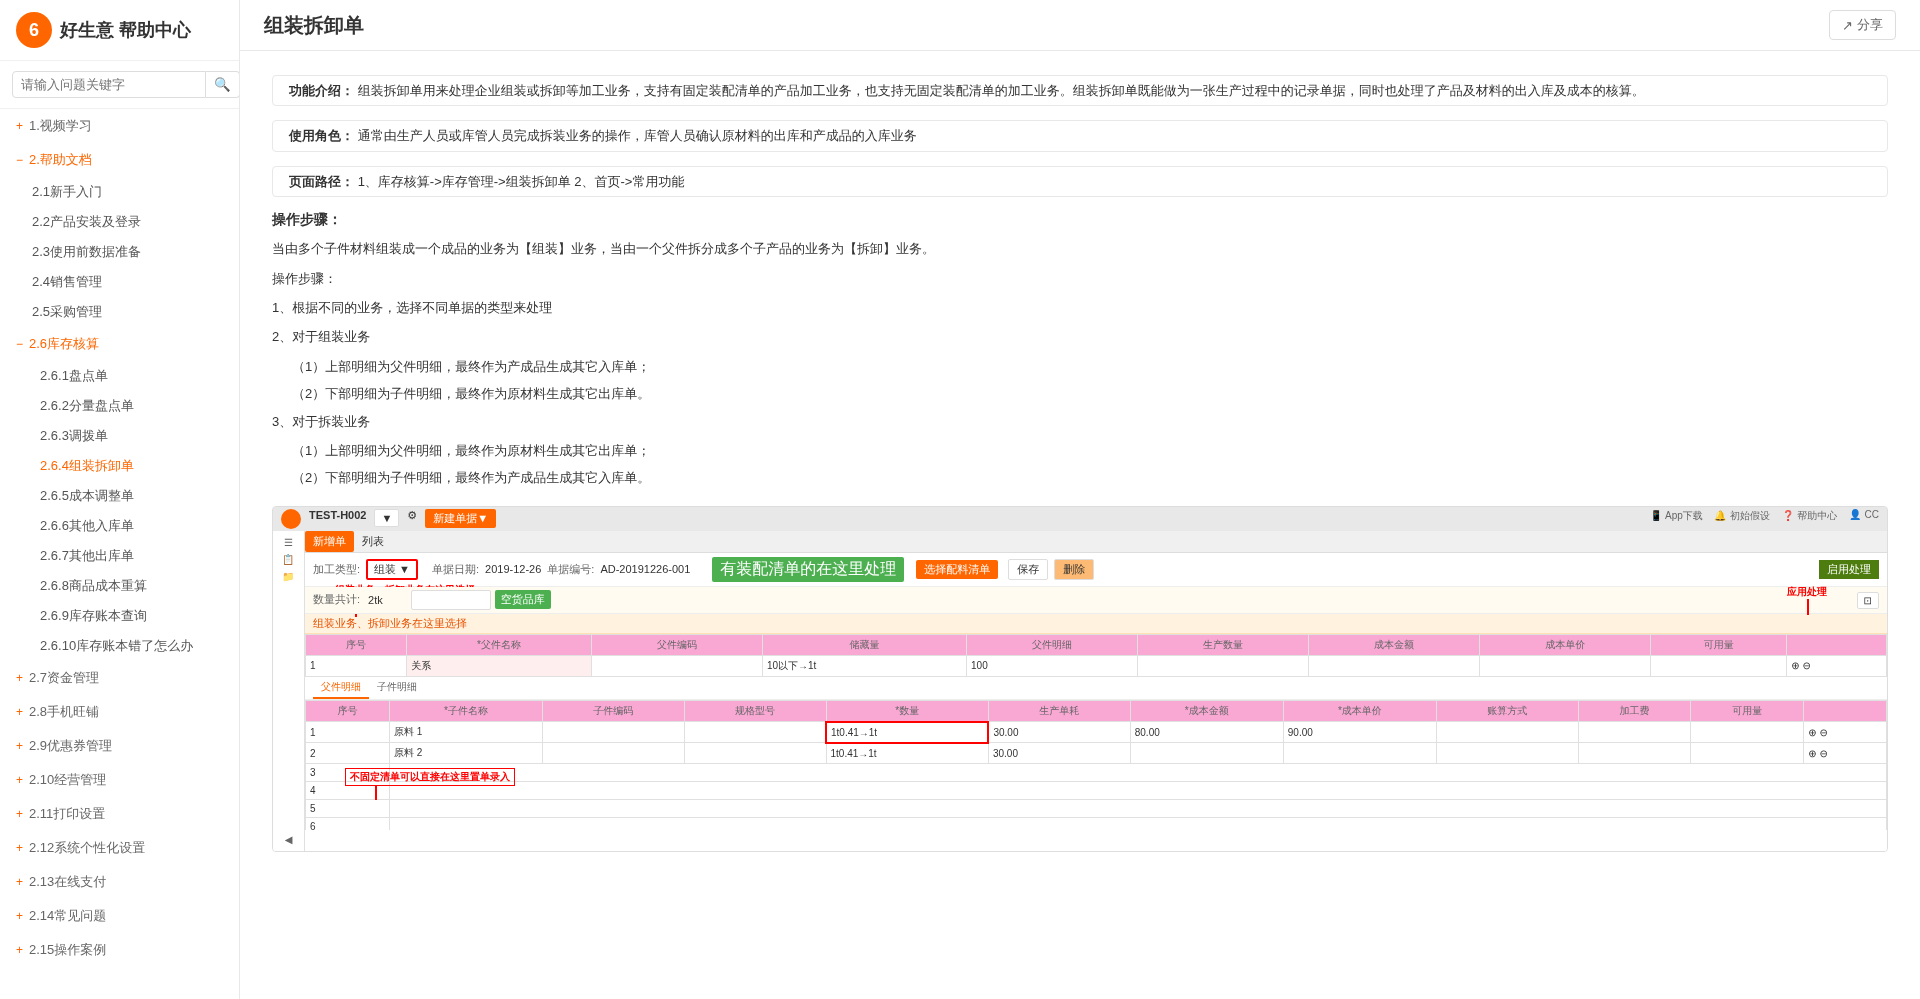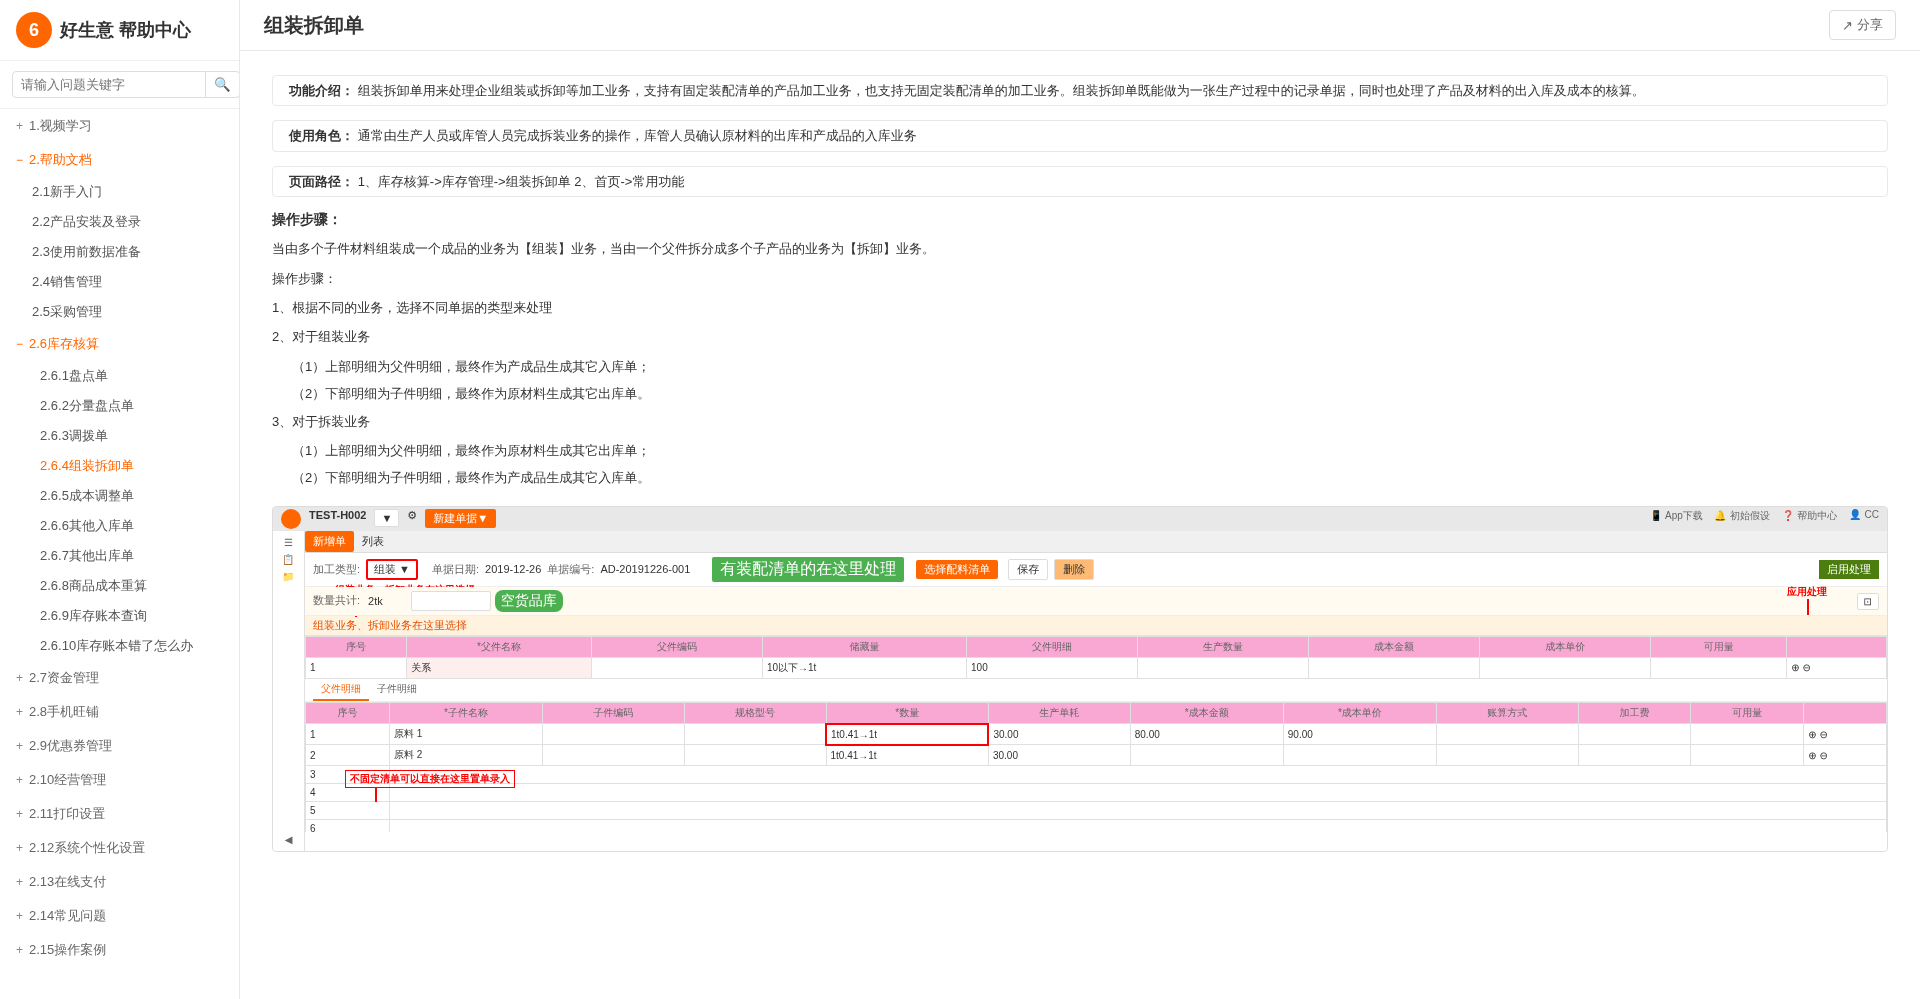--- a/index.html
+++ b/index.html
@@ -346,21 +346,21 @@
                 <span>组装业务、拆卸业务在这里选择</span>
                 <div style="width:2px; height:20px; background:red; margin-left:20px;"></div>
               </div>
             </div>
 
             <div style="background:#fffbf0; border-bottom:1px solid #eee; padding:3px 8px; display:flex; align-items:center; gap:8px; font-size:11px; position:relative;">
               <span style="color:#666;">数量共计:</span>
               <span>2tk</span>
               <div style="margin-left:20px; display:flex; align-items:center; gap:4px;">
                 <div style="width:80px; height:20px; border:1px solid #ddd; background:#fff; border-radius:2px;"></div>
-                <div style="background:#4caf50; color:#fff; padding:2px 6px; border-radius:8px; font-size:14px; cursor:pointer;">空货品库</div>
+                <div style="background:#4caf50; color:#fff; padding:2px 6px; border-radius:2px; font-size:11px; cursor:pointer;">空货品库</div>
               </div>
               <div style="margin-left:auto;">
                 <span style="background:#fff; border:1px solid #ddd; padding:2px 6px; font-size:10px; border-radius:2px; cursor:pointer;">⊡</span>
               </div>
 
               <div style="position:absolute; right:60px; top:-2px;">
                 <div style="color:red; font-size:10px; font-weight:bold; text-align:center;">
                   <span>应用处理</span>
                 </div>
                 <div style="border-left:2px solid red; height:16px; margin-left:20px;"></div>

